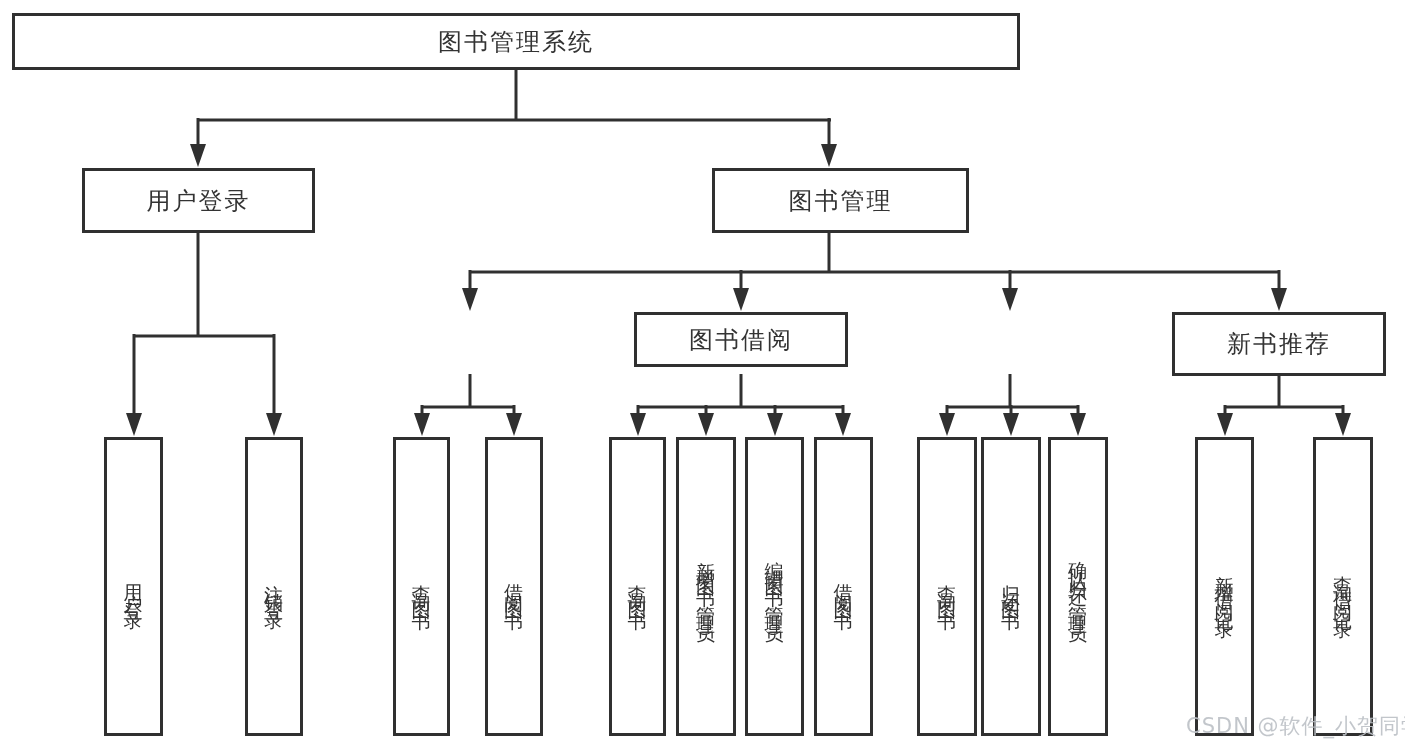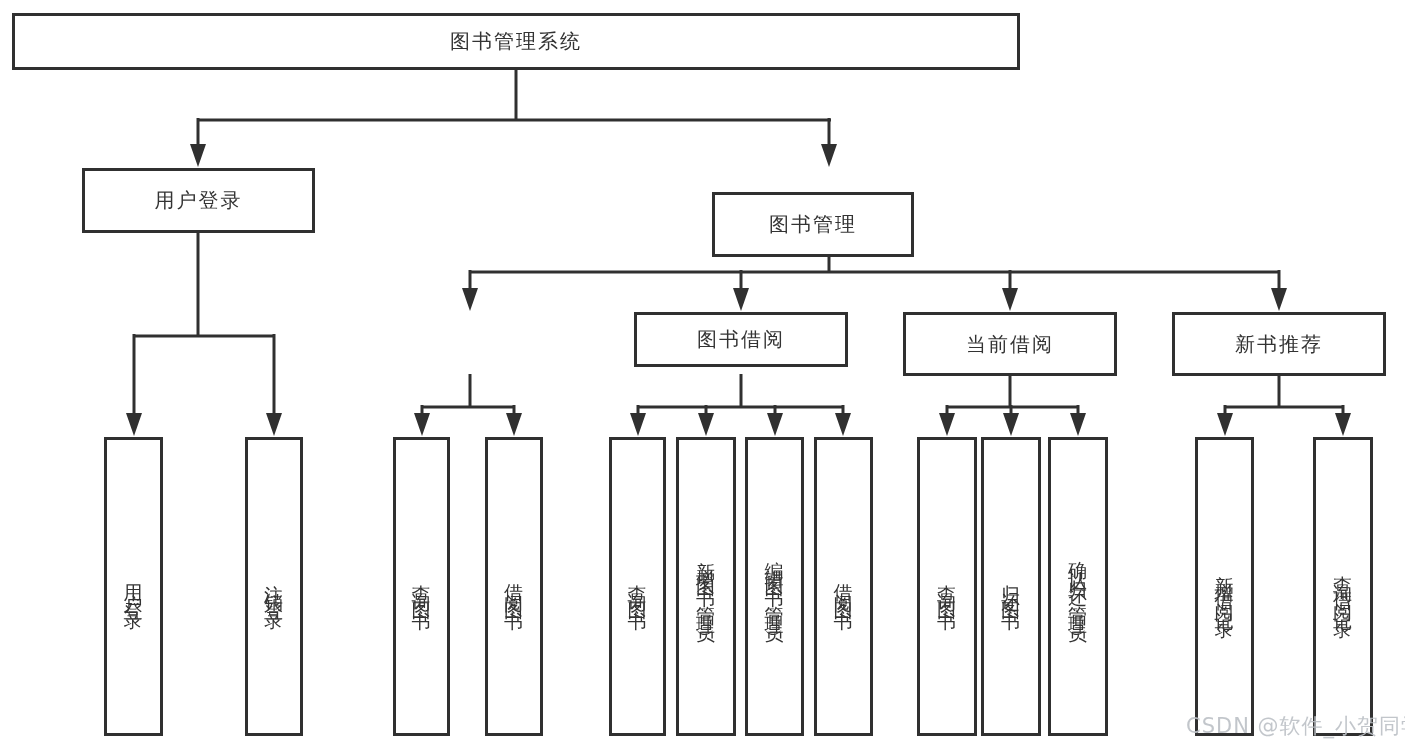--- a/index.html
+++ b/index.html
@@ -20,21 +20,21 @@
     display: flex;
     align-items: center;
     justify-content: center;
     z-index: 2;
   }
   .node .lbl {
     color: #333333;
     white-space: nowrap;
   }
   .node.h .lbl {
-    font-size: 20px;
+    font-size: 24px;
     letter-spacing: 2px;
   }
   .node.v .lbl {
     writing-mode: vertical-rl;
     text-orientation: mixed;
     font-size: 19px;
     letter-spacing: 9px;
     line-height: 1;
   }
   .watermark {
@@ -120,29 +120,26 @@
     </g>
   </svg>
 
   <div class="node h" style="left:12px; top:13px; width:1008px; height:57px;">
     <span class="lbl">图书管理系统</span>
   </div>
 
   <div class="node h" style="left:82px; top:168px; width:233px; height:65px;">
     <span class="lbl">用户登录</span>
   </div>
-  <div class="node h" style="left:712px; top:168px; width:202px; height:65px;margin-top:24px;">
+  <div class="node h" style="left:712px; top:168px; width:257px; height:65px;">
     <span class="lbl">图书管理</span>
   </div>
 
   <div class="node h" style="left:634px; top:312px; width:214px; height:55px;">
     <span class="lbl">图书借阅</span>
-  </div>
-  <div class="node h" style="left:903px; top:312px; width:214px; height:64px;">
-    <span class="lbl">当前借阅</span>
   </div>
   <div class="node h" style="left:1172px; top:312px; width:214px; height:64px;">
     <span class="lbl">新书推荐</span>
   </div>
 
   <div class="node v" style="left:104px; top:437px; width:59px; height:299px;">
     <span class="lbl">用户登录</span>
   </div>
   <div class="node v" style="left:245px; top:437px; width:58px; height:299px;">
     <span class="lbl">注销登录</span>

